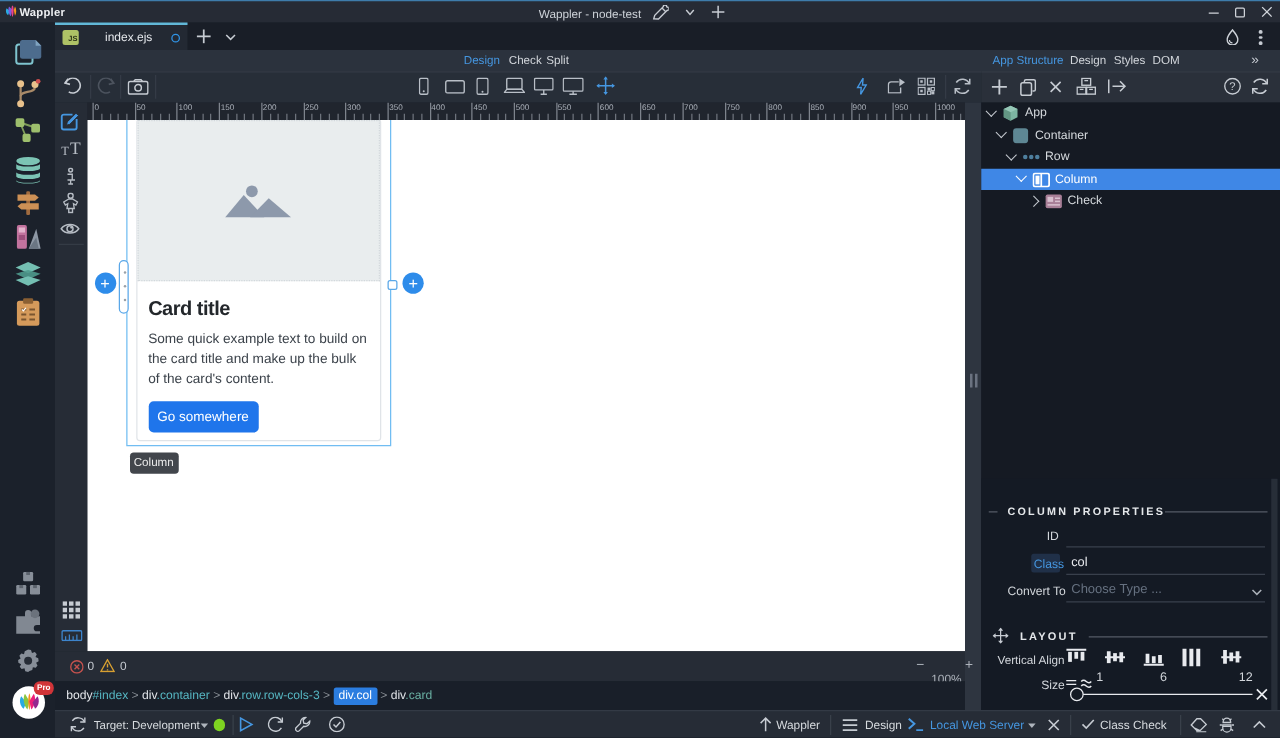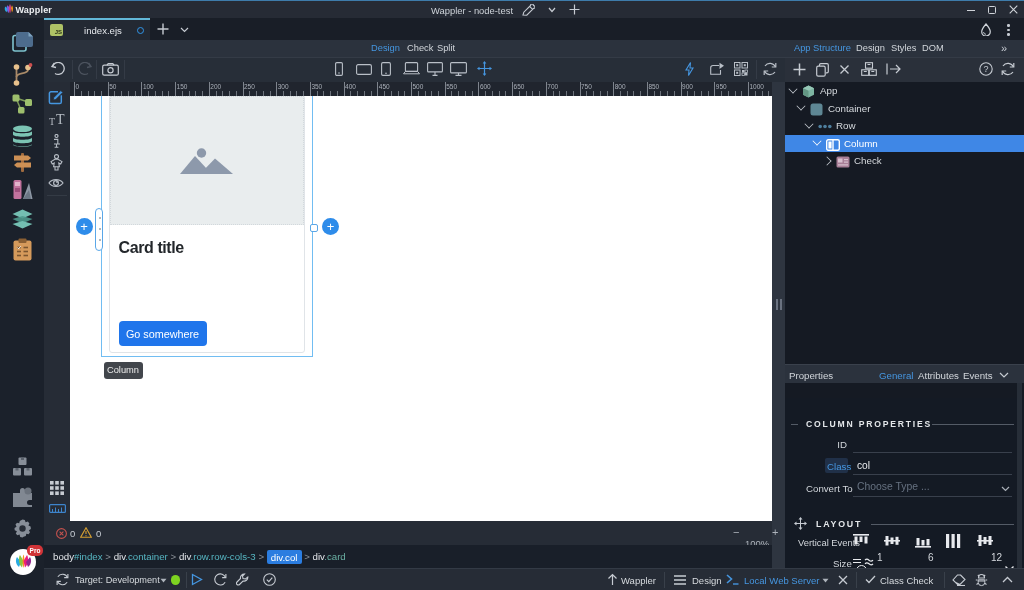--- a/index.html
+++ b/index.html
@@ -476,20 +476,21 @@
 <div class="abs" id="canvas" style="left:70px;top:96px;width:702px;height:425px;background:#ffffff;overflow:hidden">
 
   <div class="abs" style="left:39px;top:-1px;width:196px;height:258px;border:1px solid #e0e4e8;border-radius:3px"></div>
   <div class="abs" style="left:40px;top:0px;width:194px;height:129px;background:#e9edee;border:1px dotted #d2d8dc"></div>
   <svg class="abs" style="left:110px;top:51px" width="53" height="27" viewBox="0 0 53 27">
     <circle cx="21.5" cy="6" r="4.7" fill="#8d99ab"></circle>
     <path d="M0 27 L15 9 L27 22 L31.5 27 Z" fill="#8d99ab"></path>
     <path d="M20 27 L35 11.5 L53 27 Z" fill="#8d99ab"></path>
   </svg>
   <div class="abs" style="left:48.5px;top:142.5px;font-size:16px;font-weight:700;color:#23272b;letter-spacing:-.4px">Card title</div>
+  <div class="abs" style="left:48.5px;top:167px;font-size:10.9px;color:#3c434b;line-height:16px;white-space:nowrap">Some quick example text to build on<br>the card title and make up the bulk<br>of the card's content.</div>
   <div class="abs" style="left:48.5px;top:225px;width:88px;height:25px;background:#1f75eb;border-radius:4px;color:#fff;font-size:10.8px;display:flex;align-items:center;justify-content:center;white-space:nowrap">Go somewhere</div>
 
   <div class="abs" style="left:31px;top:-2px;width:212px;height:263px;border:1px solid #71bdf2"></div>
 
   <div class="abs ic" style="left:5.5px;top:121.5px;width:17px;height:17px;border-radius:50%;background:#2e8cea;color:#fff;font-size:13px;font-weight:400">+</div>
   <div class="abs" style="left:25px;top:112px;width:8px;height:43px;background:#fff;border:1px solid #5aa7e8;border-radius:4px">
     <div style="position:absolute;left:2.5px;top:8px;width:2px;height:2px;background:#9aa1a8;border-radius:50%"></div>
     <div style="position:absolute;left:2.5px;top:19px;width:2px;height:2px;background:#9aa1a8;border-radius:50%"></div>
     <div style="position:absolute;left:2.5px;top:30px;width:2px;height:2px;background:#9aa1a8;border-radius:50%"></div>
   </div>
@@ -545,31 +546,22 @@
       <s class="ti" id="ic-card"><svg width="14" height="12" viewBox="0 0 14 12">
           <rect x="0.5" y="0.5" width="13" height="11" rx="1.5" fill="#a87f97"></rect>
           <rect x="2" y="2.5" width="4.5" height="4" fill="#d8c0cf"></rect>
           <rect x="8" y="3" width="4" height="1.2" fill="#d8c0cf"></rect>
           <rect x="8" y="5.5" width="4" height="1.2" fill="#d8c0cf"></rect>
           <rect x="2" y="8.3" width="10" height="1.2" fill="#d8c0cf"></rect>
         </svg></s>
       <s class="tx">Check</s>
     </div>
 
-  <div class="abs" style="left:0;top:282px;width:239px;height:19px;background:#2b323d;border-top:1px solid #3a414c">
-    <span class="abs" style="left:4px;top:4.5px;font-size:9.7px;color:#d2d6db">Properties</span>
-    <span class="abs" style="left:94px;top:4.5px;font-size:9.7px;color:#4596e0">General</span>
-    <span class="abs" style="left:133px;top:4.5px;font-size:9.7px;color:#d2d6db">Attributes</span>
-    <span class="abs" style="left:178px;top:4.5px;font-size:9.7px;color:#d2d6db">Events</span>
-    <svg class="abs" style="left:214px;top:7px" width="10" height="6" viewBox="0 0 10 6">
-        <path d="M1 1 L5 5 L9 1" stroke="#c6cbd2" stroke-width="1.2" fill="none"></path>
-      </svg>
-  </div>
-
-  <div class="abs" style="left:0;top:316px;width:239px;height:185px;background:#141a24">
+
+  <div class="abs" style="left:0;top:301px;width:239px;height:185px;background:#141a24">
     <div class="abs" style="left:6px;top:26px;width:7px;height:1px;background:#545b66"></div>
     <div class="abs" style="left:21px;top:21px;font-size:8.6px;letter-spacing:1.8px;color:#e4e7ea;font-weight:700">COLUMN PROPERTIES</div>
     <div class="abs" style="left:147px;top:26px;width:82px;height:1px;background:#545b66"></div>
     <div class="abs" style="left:47px;top:41px;width:15px;text-align:right;font-size:9.7px;color:#d2d6db">ID</div>
     <div class="abs" style="left:68px;top:54px;width:159px;height:1px;background:#39404c"></div>
     <div class="abs" style="left:40px;top:60px;width:23px;height:15px;background:#203048;border-radius:2px"></div>
     <div class="abs" style="left:42px;top:63px;font-size:9.7px;color:#4596e0">Class</div>
     <div class="abs" style="left:72px;top:62px;font-size:10.2px;color:#e8eaee">col</div>
     <div class="abs" style="left:68px;top:76px;width:159px;height:1px;background:#39404c"></div>
     <div class="abs" style="left:21px;top:85px;font-size:9.7px;color:#d2d6db">Convert To</div>
@@ -583,21 +575,21 @@
         <g stroke="#c6cbd2" stroke-width="1" fill="#c6cbd2">
           <path d="M6.5 0 L8.5 2.5 H4.5 Z" stroke="none"></path>
           <path d="M6.5 13 L4.5 10.5 H8.5 Z" stroke="none"></path>
           <path d="M0 6.5 L2.5 4.5 V8.5 Z" stroke="none"></path>
           <path d="M13 6.5 L10.5 4.5 V8.5 Z" stroke="none"></path>
           <path d="M6.5 1 V12 M1 6.5 H12" fill="none"></path>
         </g>
       </svg>
     <div class="abs" style="left:31px;top:121px;font-size:8.8px;letter-spacing:1.8px;color:#e4e7ea;font-weight:700">LAYOUT</div>
     <div class="abs" style="left:86px;top:126px;width:143px;height:1px;background:#545b66"></div>
-    <div class="abs" style="left:13px;top:139px;font-size:9.4px;color:#d2d6db">Vertical Events</div>
+    <div class="abs" style="left:13px;top:139px;font-size:9.4px;color:#d2d6db">Vertical Align</div>
     <div class="abs" id="valign-icons" style="left:68px;top:133px;width:160px;height:20px"><svg width="158" height="20" viewBox="0 0 158 20">
 <g fill="#e8eaee">
 <rect x="0" y="3" width="16" height="1.6"></rect>
             <rect x="1.5" y="5.5" width="3" height="8"></rect>
             <rect x="6.5" y="5.5" width="3" height="5.5"></rect>
             <rect x="11.5" y="5.5" width="3" height="7"></rect>
 <g transform="translate(31,0)">
               <rect x="0" y="9" width="16" height="1.6"></rect>
               <rect x="1.5" y="5" width="3" height="9.5"></rect>
               <rect x="6.5" y="6.5" width="3" height="6.5"></rect>

